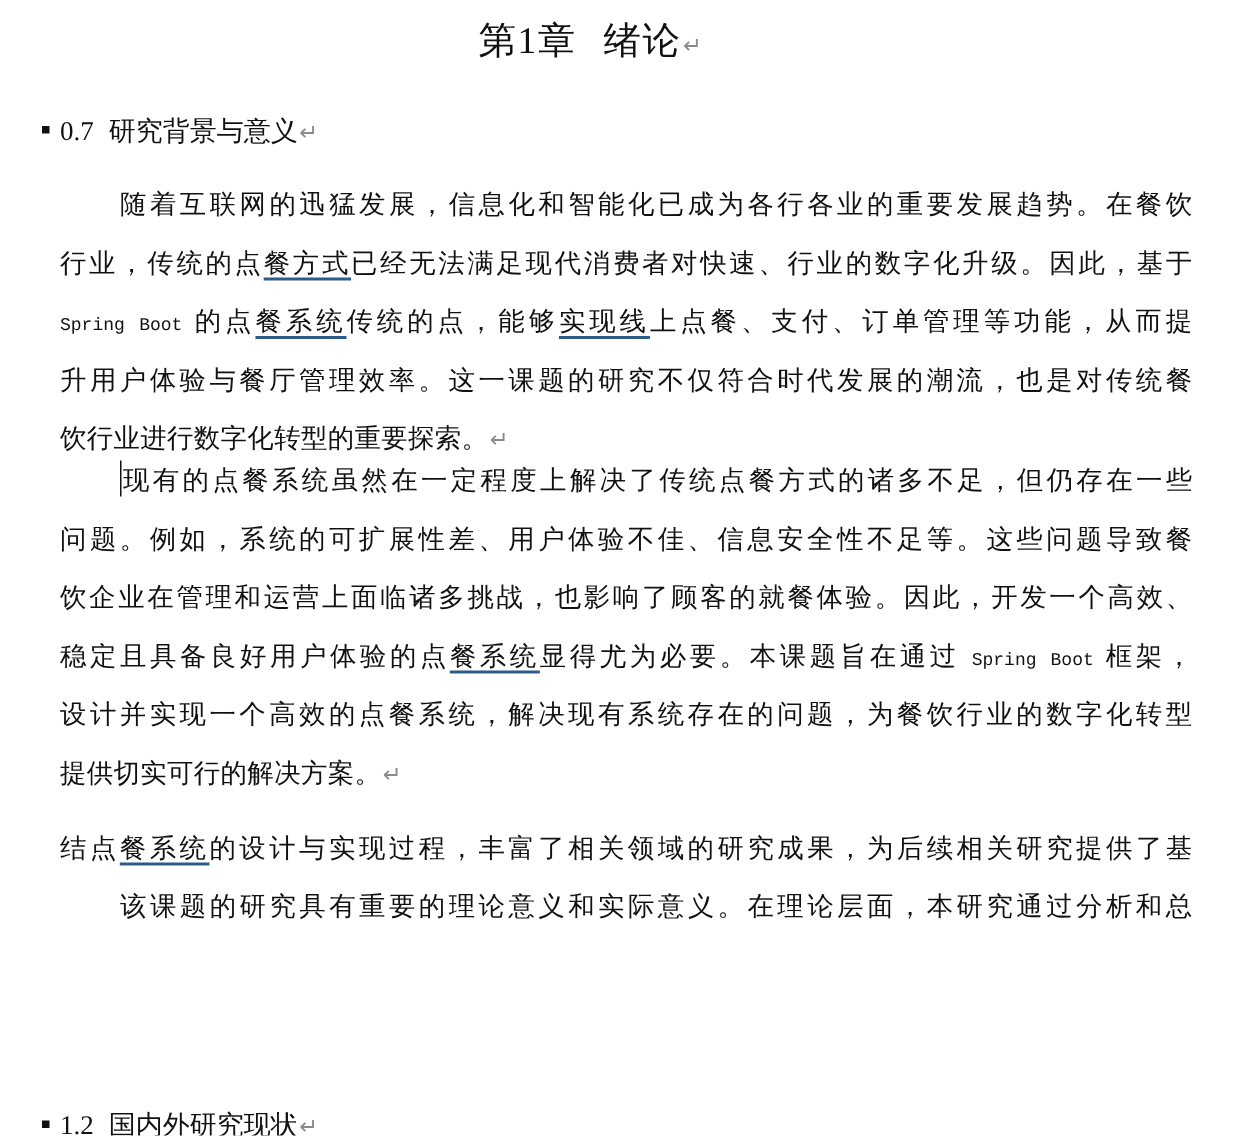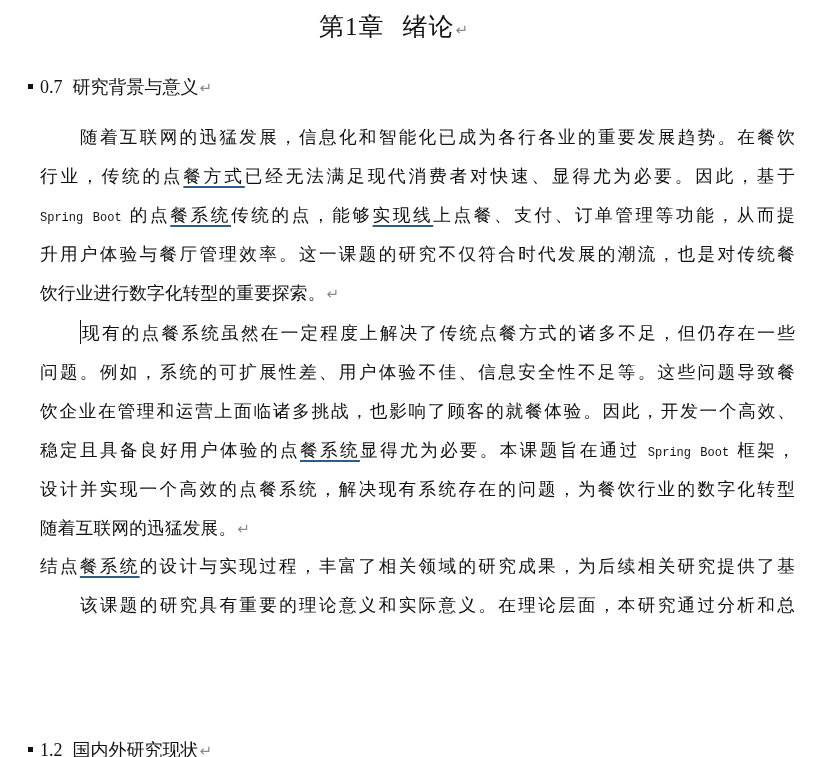--- a/index.html
+++ b/index.html
@@ -46,33 +46,33 @@
   <div class="chapter-title">
     <span>第</span><span class="num">1</span><span>章</span>&nbsp;&nbsp;<span>绪论</span><span class="pilcrow">↵</span>
   </div>
 
   <div class="section-heading" style="top:73px;">
     <span class="bullet"></span><span class="secnum">0.7</span><span>研究背景与意义</span><span class="pilcrow">↵</span>
   </div>
 
   <div class="para" style="top:118px;">
     <div class="line indent"><span>随着互联网的迅猛发展，信息化和智能化已成为各行各业的重要发展趋势。在餐饮</span></div>
-    <div class="line"><span>行业，传统的点</span><span class="u">餐方式</span><span>已经无法满足现代消费者对快速、显得尤为必要。因此，基于</span></div>
+    <div class="line"><span>行业，传统的点</span><span class="u">餐方式</span><span>已经无法满足现代消费者对快速、行业的数字化升级。因此，基于</span></div>
     <div class="line"><span class="latin">Spring Boot</span><span> 的点</span><span class="u">餐系统</span><span>传统的点，能够</span><span class="u">实现线</span><span>上点餐、支付、订单管理等功能，从而提</span></div>
     <div class="line"><span>升用户体验与餐厅管理效率。这一课题的研究不仅符合时代发展的潮流，也是对传统餐</span></div>
     <div class="line last"><span>饮行业进行数字化转型的重要探索。</span><span class="pilcrow">↵</span></div>
   </div>
 
-  <div class="para" style="top:314px;">
+  <div class="para" style="top:302px;">
     <div class="line indent"><span class="cursor"></span><span>现有的点餐系统虽然在一定程度上解决了传统点餐方式的诸多不足，但仍存在一些</span></div>
     <div class="line"><span>问题。例如，系统的可扩展性差、用户体验不佳、信息安全性不足等。这些问题导致餐</span></div>
     <div class="line"><span>饮企业在管理和运营上面临诸多挑战，也影响了顾客的就餐体验。因此，开发一个高效、</span></div>
     <div class="line"><span>稳定且具备良好用户体验的点</span><span class="u">餐系统</span><span>显得尤为必要。本课题旨在通过 </span><span class="latin">Spring Boot</span><span> 框架，</span></div>
     <div class="line"><span>设计并实现一个高效的点餐系统，解决现有系统存在的问题，为餐饮行业的数字化转型</span></div>
-    <div class="line last"><span>随着互联网的迅猛发展。</span><span class="pilcrow">↵</span></div>
+    <div class="line last"><span>提供切实可行的解决方案。</span><span class="pilcrow">↵</span></div>
   </div>
 
   <div class="para" style="top:547px;">
     <div class="line"><span>结点</span><span class="u">餐系统</span><span>的设计与实现过程，丰富了相关领域的研究成果，为后续相关研究提供了基</span></div>
     <div class="line indent"><span>该课题的研究具有重要的理论意义和实际意义。在理论层面，本研究通过分析和总</span></div>
   </div>
 
   <div class="section-heading" style="top:736px;text-align:right;">
     <span class="bullet"></span><span class="secnum">1.2</span><span>国内外研究现状</span><span class="pilcrow">↵</span>
   </div>

